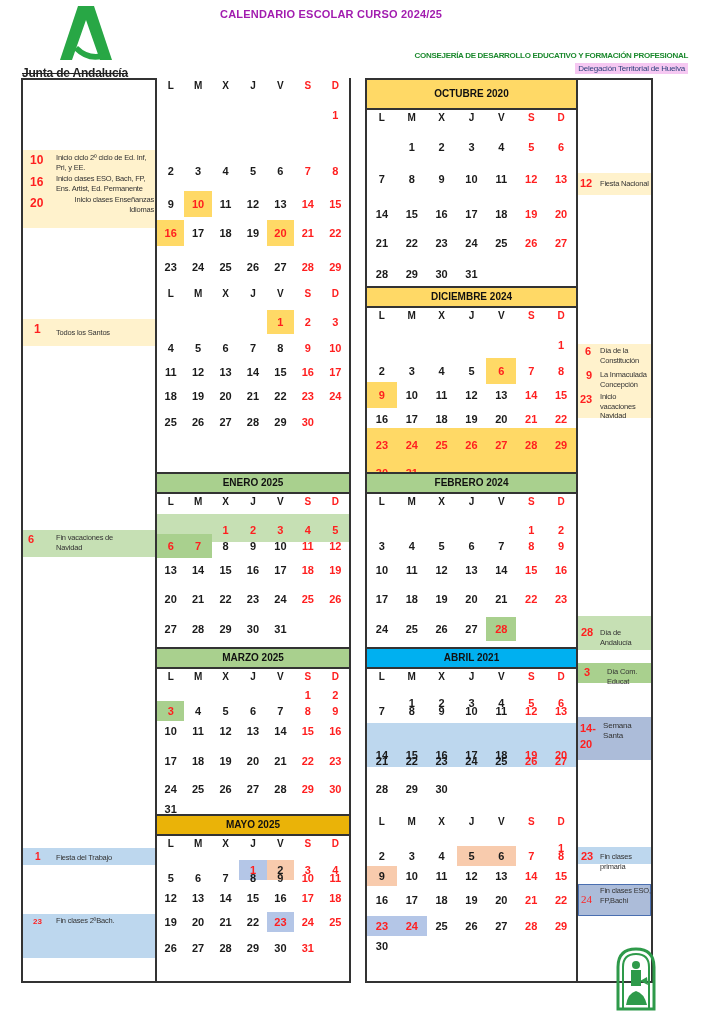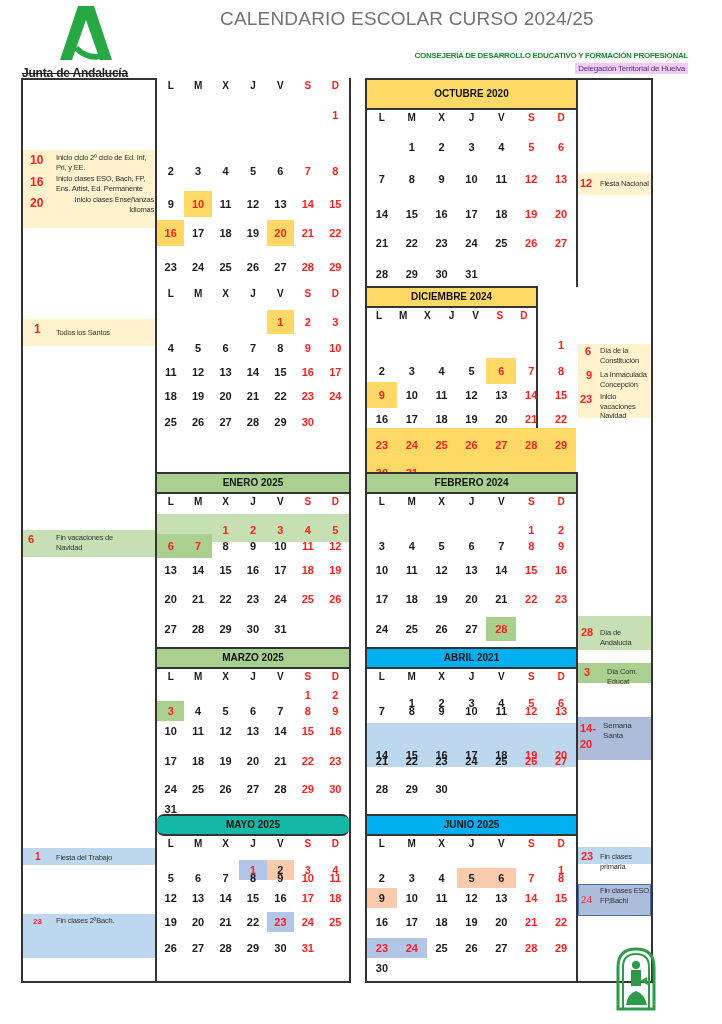--- a/index.html
+++ b/index.html
@@ -2,21 +2,21 @@
 <html><head>
 <meta charset="utf-8">
 <style>
   * { box-sizing: border-box; margin: 0; padding: 0; }
   html, body { width: 722px; height: 1024px; background: #ffffff; overflow: hidden; }
   body { position: relative; font-family: "Liberation Sans", sans-serif; color: #1a1a1a; }
 
   .logo-a { position: absolute; left: 56px; top: 6px; width: 62px; height: 60px; }
   .logo-text { position: absolute; left: 22px; top: 66px; font-size: 12px; font-weight: bold; color: #222; letter-spacing: -0.2px; text-decoration: line-through; text-decoration-color: #222; }
 
-  .title { position: absolute; left: 220px; top: 8px; font-size: 19px; font-weight: normal; color: #737373; letter-spacing: 0.2px; }
+  .title { position: absolute; left: 220px; top: 8px; font-size: 11px; font-weight: bold; color: #a21caf; letter-spacing: 0.2px; }
   .subtitle { position: absolute; right: 34px; top: 51px; font-size: 8px; font-weight: bold; color: #1d8a2f; letter-spacing: -0.3px; }
   .delegation { position: absolute; right: 34px; top: 63px; font-size: 8px; color: #2a3f7a; background: #f6c8f2; padding: 1px 3px; letter-spacing: -0.2px; }
 
   .frame { position: absolute; left: 21px; top: 78px; width: 632px; height: 905px; border: 2px solid #333; }
 
   .month { position: absolute; background: #fff; border-left: 2px solid #333; border-right: 2px solid #333; }
   .month-head { height: 22px; border-bottom: 2px solid #333; border-top: 2px solid #333; font-size: 10px; font-weight: bold; text-align: center; line-height: 18px; color: #111; }
   .month-head.tall { height: 32px; line-height: 28px; }
   .weekdays { display: grid; grid-template-columns: repeat(7, 1fr); height: 16px; font-size: 10px; font-weight: bold; text-align: center; line-height: 16px; }
   .weekdays span.we { color: #ff1f1f; }
@@ -235,21 +235,21 @@
       <div class="day we" style="left: 164.571px; top: 82px; width: 27.4286px; height: 24px; line-height: 24px;">24</div>
       <div class="day" style="left: 0px; top: 108px; width: 27.4286px; height: 24px; line-height: 24px;">25</div>
       <div class="day" style="left: 27.4286px; top: 108px; width: 27.4286px; height: 24px; line-height: 24px;">26</div>
       <div class="day" style="left: 54.8571px; top: 108px; width: 27.4286px; height: 24px; line-height: 24px;">27</div>
       <div class="day" style="left: 82.2857px; top: 108px; width: 27.4286px; height: 24px; line-height: 24px;">28</div>
       <div class="day" style="left: 109.714px; top: 108px; width: 27.4286px; height: 24px; line-height: 24px;">29</div>
       <div class="day we" style="left: 137.143px; top: 108px; width: 27.4286px; height: 24px; line-height: 24px;">30</div>
     </div>
 </div>
 
-<div class="month" style="left:365px;top:286px;width:173px;height:190px;">
+<div class="month" style="left:365px;top:286px;width:213px;height:190px;">
   <div class="month-head yellow">DICIEMBRE 2024</div>
   <div class="weekdays">
     <span>L</span>
       <span>M</span>
       <span>X</span>
       <span>J</span>
       <span>V</span>
       <span class="we">S</span>
       <span class="we">D</span>
   </div>
@@ -466,21 +466,21 @@
       <div class="day" style="left: 119.429px; top: 66px; width: 29.8571px; height: 20px; line-height: 20px;">25</div>
       <div class="day we" style="left: 149.286px; top: 66px; width: 29.8571px; height: 20px; line-height: 20px;">26</div>
       <div class="day we" style="left: 179.143px; top: 66px; width: 29.8571px; height: 20px; line-height: 20px;">27</div>
       <div class="day" style="left: 0px; top: 94px; width: 29.8571px; height: 20px; line-height: 20px;">28</div>
       <div class="day" style="left: 29.8571px; top: 94px; width: 29.8571px; height: 20px; line-height: 20px;">29</div>
       <div class="day" style="left: 59.7143px; top: 94px; width: 29.8571px; height: 20px; line-height: 20px;">30</div>
     </div>
 </div>
 
 <div class="month" style="left:155px;top:814px;width:196px;height:169px;border-bottom:2px solid #333;">
-  <div class="month-head" style="background:#14b8a6;border-radius:7px;">MAYO 2025</div>
+  <div class="month-head" style="background:#eab308;">MAYO 2025</div>
   <div class="weekdays">
     <span>L</span>
       <span>M</span>
       <span>X</span>
       <span>J</span>
       <span>V</span>
       <span class="we">S</span>
       <span class="we">D</span>
   </div>
   <div class="days" id="days-may">
@@ -512,21 +512,20 @@
       <div class="day" style="left: 0px; top: 86px; width: 27.4286px; height: 20px; line-height: 20px;">26</div>
       <div class="day" style="left: 27.4286px; top: 86px; width: 27.4286px; height: 20px; line-height: 20px;">27</div>
       <div class="day" style="left: 54.8571px; top: 86px; width: 27.4286px; height: 20px; line-height: 20px;">28</div>
       <div class="day" style="left: 82.2857px; top: 86px; width: 27.4286px; height: 20px; line-height: 20px;">29</div>
       <div class="day" style="left: 109.714px; top: 86px; width: 27.4286px; height: 20px; line-height: 20px;">30</div>
       <div class="day we" style="left: 137.143px; top: 86px; width: 27.4286px; height: 20px; line-height: 20px;">31</div>
     </div>
 </div>
 
 <div class="month" style="left:365px;top:814px;width:213px;height:169px;border-bottom:2px solid #333;">
-  <div class="month-head" style="background:#00b0f0;">JUNIO 2025</div>
   <div class="weekdays">
     <span>L</span>
       <span>M</span>
       <span>X</span>
       <span>J</span>
       <span>V</span>
       <span class="we">S</span>
       <span class="we">D</span>
   </div>
   <div class="days" id="days-jun">

